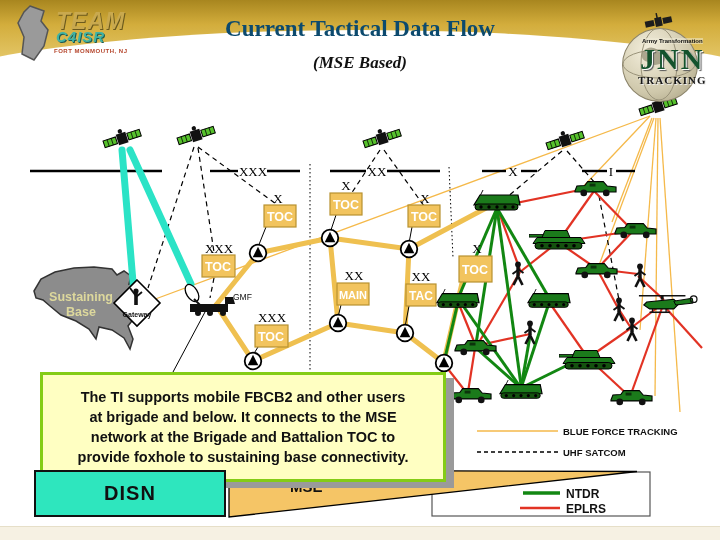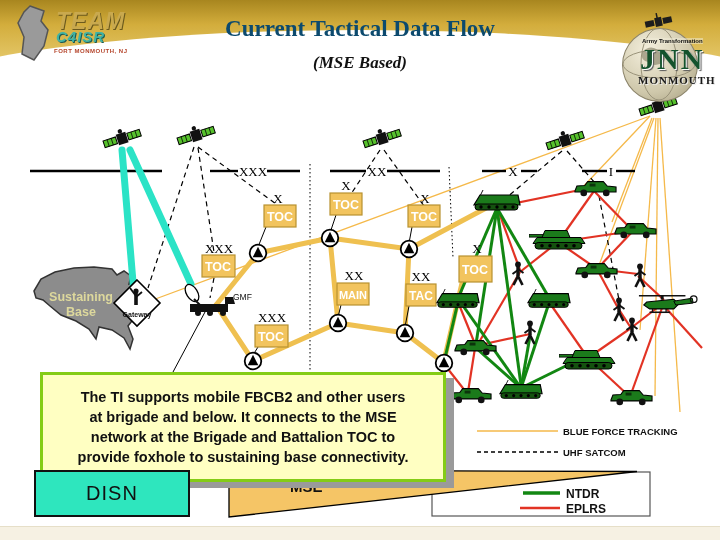--- a/index.html
+++ b/index.html
@@ -31,23 +31,23 @@
      font-size:30px;color:#14532d;text-shadow:1px 1px 0 #fff,2px 2px 1px #555;letter-spacing:2px;}
   .logo-right .network{position:absolute;left:26px;top:62px;font-family:"Liberation Serif",serif;font-weight:bold;
      font-size:11px;color:#181818;text-shadow:1px 1px 0 #eee;letter-spacing:1px;}
 
   
   .callout{position:absolute;left:40px;top:372px;width:396px;background:#ffffc2;border:3px solid #84cc16;
      box-shadow:8px 6px 0 #9a9a9a;z-index:5;padding:12px 2px;text-align:center;}
   .callout div{font-size:14.5px;font-weight:bold;color:#111;line-height:1.38;}
 
   
-  .disn{position:absolute;left:34px;top:470px;width:156px;height:47px;background:#2ee6be;border:2px solid #111;
+  .disn{position:absolute;left:34px;top:470px;width:192px;height:47px;background:#2ee6be;border:2px solid #111;
      box-sizing:border-box;display:flex;align-items:center;justify-content:center;z-index:5;
-     font-size:20px;font-weight:normal;color:#111;letter-spacing:1px;}
+     font-size:20px;font-weight:bold;color:#111;letter-spacing:1px;}
 
   .footer-strip{position:absolute;left:0;top:526px;width:720px;height:14px;background:#f6f1e3;border-top:1px solid #e6dfc8;}
 
   svg text{user-select:none;}
   .diagram{position:absolute;left:0;top:0;z-index:3;}
 </style>
 </head>
 <body>
 
 <div class="slide">
@@ -77,21 +77,21 @@
       <path d="M30,40 q8,-8 16,-2 q10,4 6,12 q-10,6 -16,0 q-8,-2 -6,-10 Z" fill="#8f8a70" opacity=".7"></path>
       <g transform="translate(46,10) rotate(-12)">
         <rect x="-13" y="-3" width="9" height="6" fill="#1d1d1d"></rect>
         <rect x="-3" y="-4.5" width="7" height="9" fill="#1d1d1d"></rect>
         <rect x="5" y="-3" width="9" height="6" fill="#1d1d1d"></rect>
         <line x1="0" y1="-4" x2="0" y2="-9" stroke="#1d1d1d" stroke-width="1.5"></line>
       </g>
     </svg>
     <div class="tagline">Army Transformation</div>
     <div class="jnn">JNN</div>
-    <div class="network">MONMOUTH</div>
+    <div class="network">TRACKING</div>
   </div>
 
   <svg class="diagram" width="720" height="540" viewBox="0 0 720 540">
     <defs>
       <symbol id="sym-sat" viewBox="0 0 44 24">
         <g transform="rotate(-18 22 12)">
           <rect x="3" y="9" width="13" height="7" fill="#56c12c" stroke="#000" stroke-width="1"></rect>
           <line x1="7.3" y1="9" x2="7.3" y2="16" stroke="#000" stroke-width=".7"></line>
           <line x1="11.6" y1="9" x2="11.6" y2="16" stroke="#000" stroke-width=".7"></line>
           <rect x="17" y="7" width="10" height="11" fill="#111"></rect>

